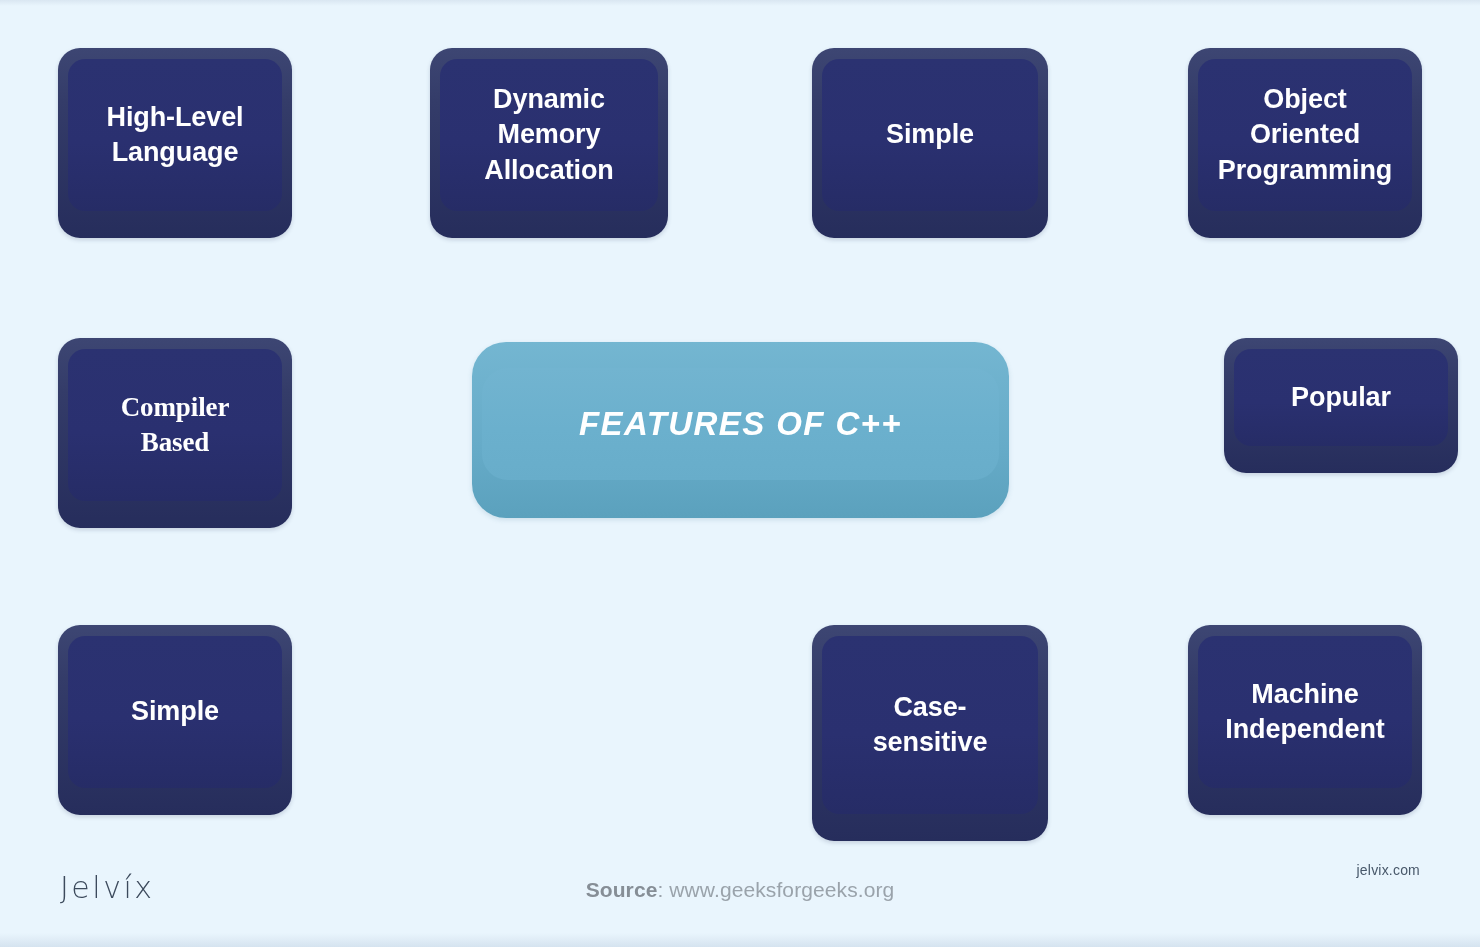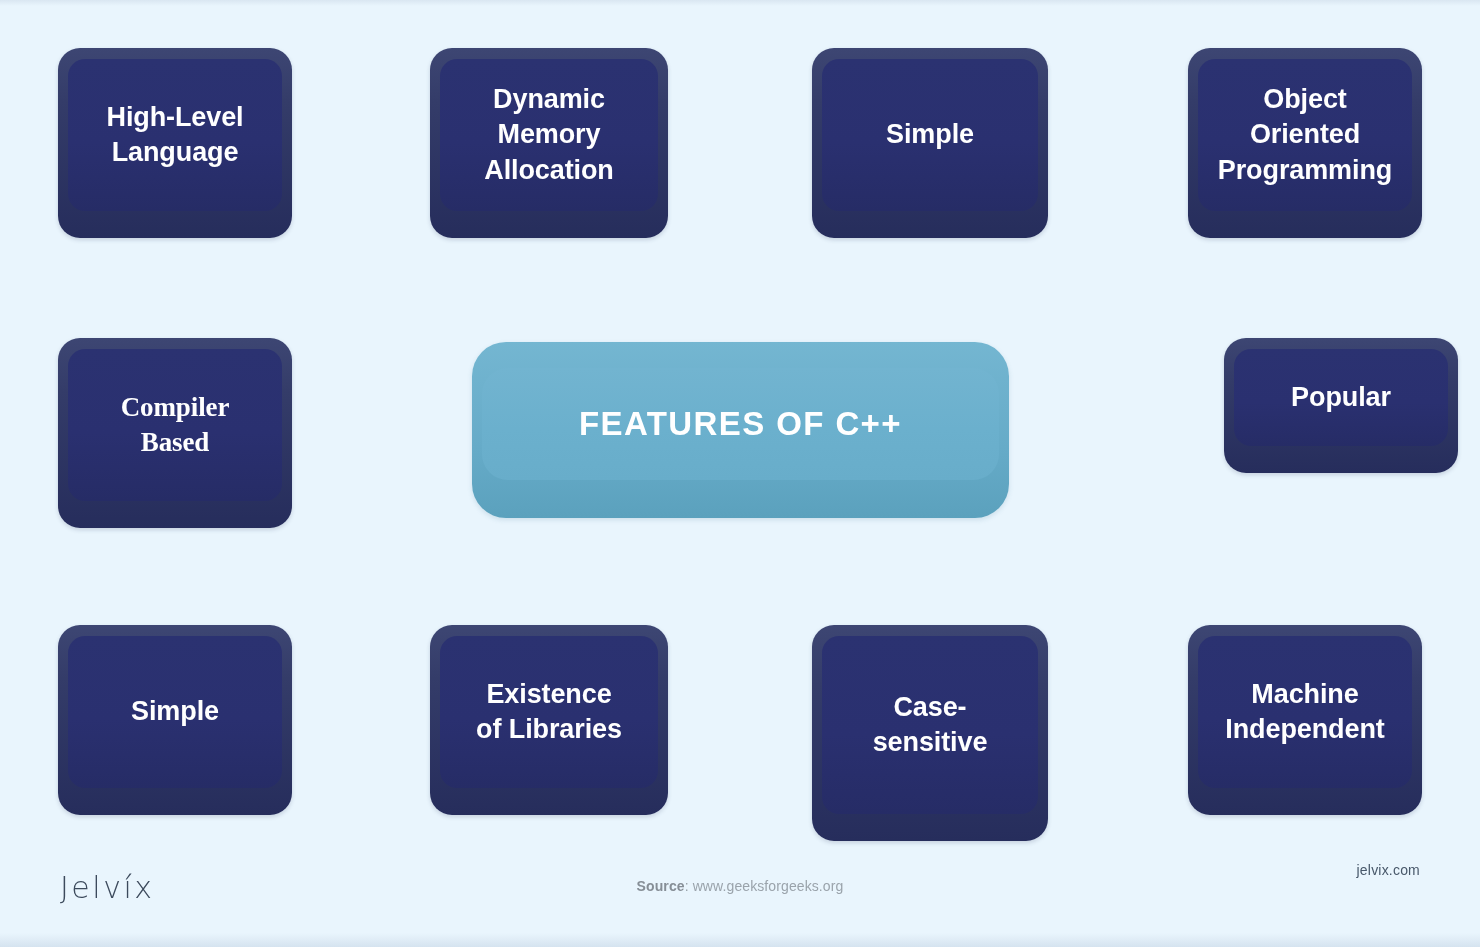--- a/index.html
+++ b/index.html
@@ -72,20 +72,21 @@
     letter-spacing:-0.1px;
     white-space:pre-line;
   }
 
   
   .center-card {
     position:absolute;
     border-radius:34px;
     background:linear-gradient(to bottom, #74b6d1 0%, #66abc8 60%, #5ba1bd 100%);
     box-shadow:0 2px 5px rgba(70,120,150,0.18);
+    font-style:italic;
   }
 
   .center-face {
     position:absolute;
     left:10px; right:10px;
     top:26px; bottom:38px;
     border-radius:26px;
     background:linear-gradient(to bottom, #72b4d0 0%, #6bb0cd 55%, #68adca 100%);
     display:flex;
     align-items:center;
@@ -117,21 +118,21 @@
     font-weight:300;
     letter-spacing:2.5px;
     color:#3c4a5c;
   }
 
   .source {
     position:absolute;
     left:0; right:0;
     top:20px;
     text-align:center;
-    font-size:14px;
+    font-size:21px;
     color:#9aa3ab;
     letter-spacing:0.1px;
   }
   .source b { color:#868e96; font-weight:bold; }
 
   .site {
     position:absolute;
     right:60px;
     top:4px;
     font-size:14px;
@@ -194,28 +195,20 @@
           </div>
         </div>
       </div>
       <div class="cell" style="left: 58px; top: 625px; width: 234px; height: 190px;">
         <div class="card">
           <div class="card-face">
             <div class="card-label">Simple</div>
           </div>
         </div>
       </div>
-      <div class="cell" style="left: 430px; top: 625px; width: 238px; height: 190px;">
-        <div class="card">
-          <div class="card-face">
-            <div class="card-label">Existence
-of Libraries</div>
-          </div>
-        </div>
-      </div>
       <div class="cell" style="left: 812px; top: 625px; width: 236px; height: 216px;">
         <div class="card">
           <div class="card-face">
             <div class="card-label">Case-
 sensitive</div>
           </div>
         </div>
       </div>
       <div class="cell" style="left: 1188px; top: 625px; width: 234px; height: 190px;">
         <div class="card">

